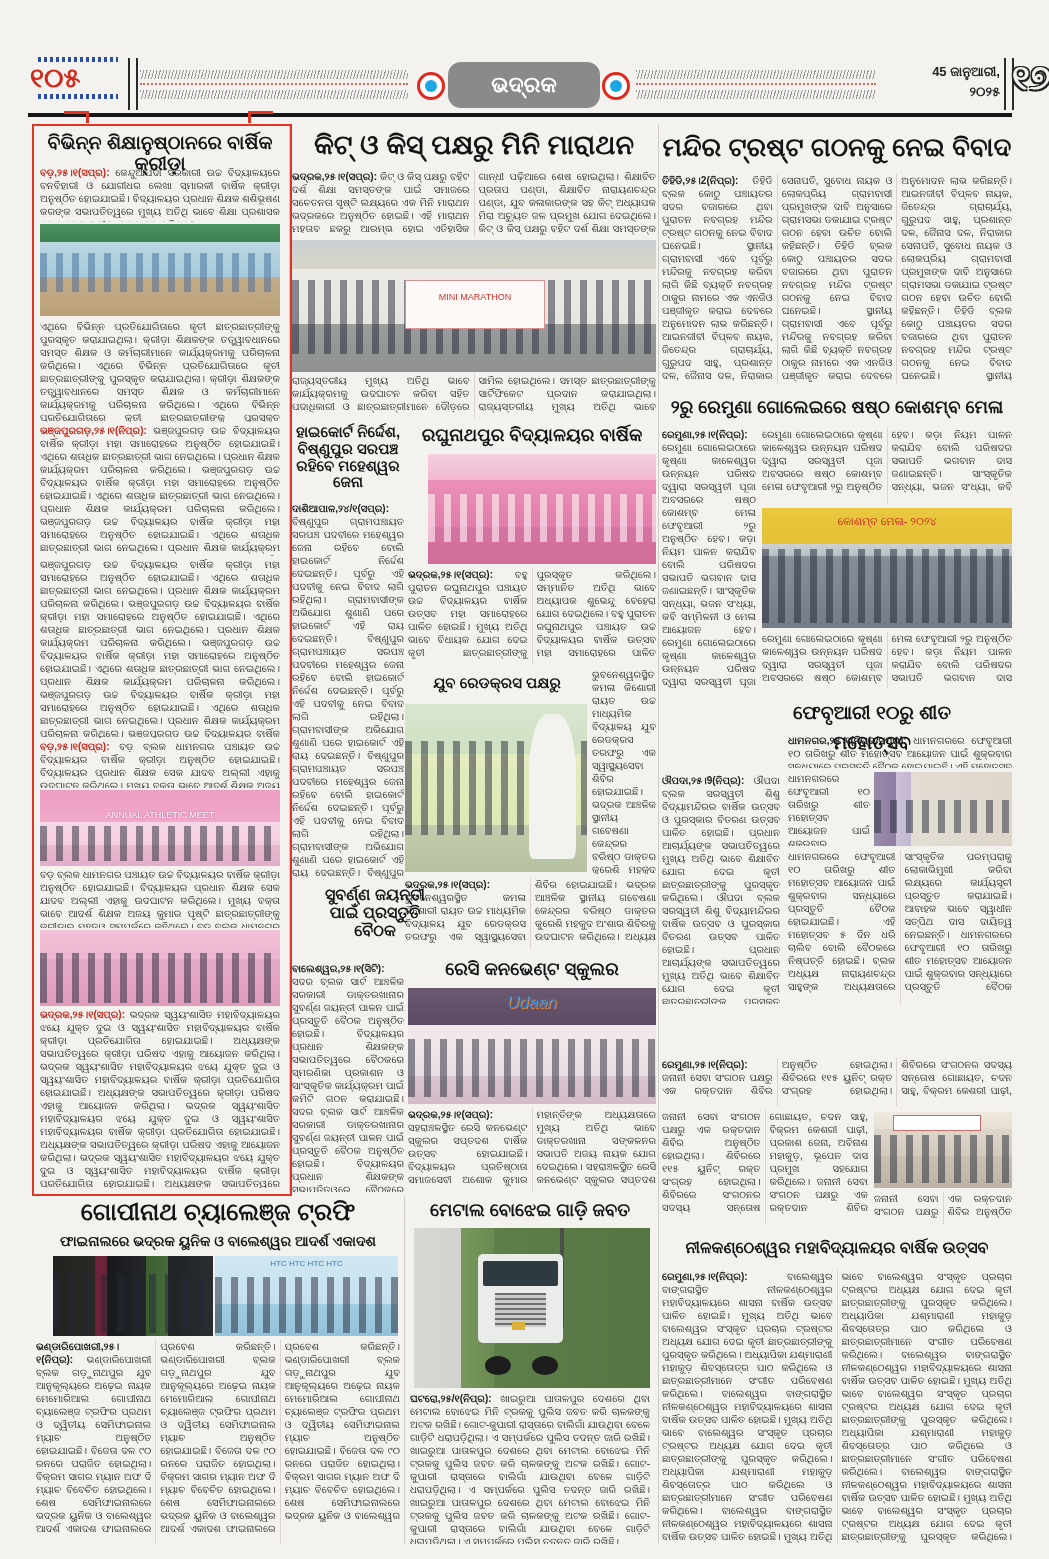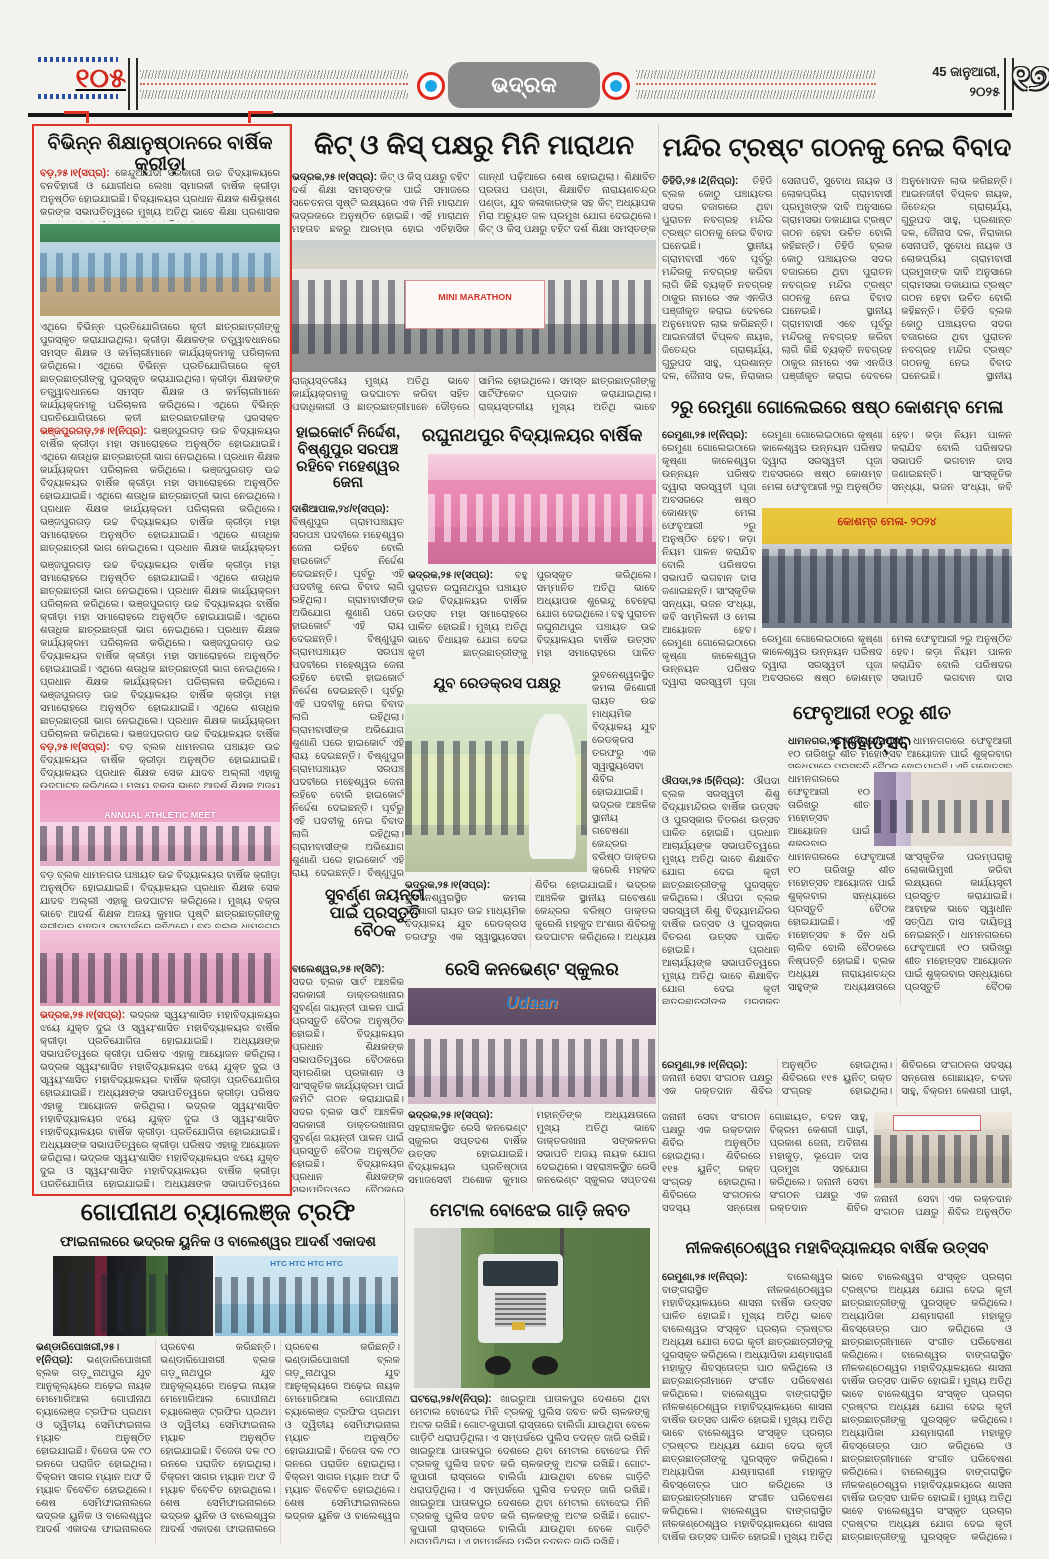--- a/index.html
+++ b/index.html
@@ -18,35 +18,35 @@
   .hatch{position:absolute;height:9px;background:repeating-linear-gradient(105deg,#9a9a9a 0 1px,rgba(0,0,0,0) 1px 3.2px);}
   .rdots{position:absolute;height:0;border-top:2px dotted #c2392b;opacity:.75;}
   .dbars{position:absolute;width:6px;border-left:2px solid #2a2a2a;border-right:2px solid #2a2a2a;}
   .badge{position:absolute;background:#8a8a8a;border-radius:13px;color:#ffffff;
          font-weight:700;font-size:22px;text-align:center;}
   .ring{position:absolute;width:22px;height:22px;border:3px solid #e0281e;border-radius:50%;background:#fff;}
   .ring .dot{position:absolute;left:5px;top:5px;width:12px;height:12px;border-radius:50%;background:#1ca6e3;}
   .blackrule{position:absolute;height:4px;background:#171717;}
   .pageno{position:absolute;font-size:34px;font-weight:700;color:#f4f2ee;
           text-shadow:-1.5px -1.5px 0 #222,1.5px -1.5px 0 #222,-1.5px 1.5px 0 #222,1.5px 1.5px 0 #222;}
-  .logo{position:absolute;text-align:right;text-decoration:underline;}
+  .logo{position:absolute;text-align:left;}
   .logo .wave{height:5px;background:repeating-linear-gradient(90deg,#2a4fa0 0 3px,rgba(0,0,0,0) 3px 6px);margin:1px 8px;}
   .logo .num{font-size:27px;font-weight:700;color:#d0281c;line-height:30px;}
   
   .redbox{position:absolute;border:2px solid #e03425;}
   .rbrk{position:absolute;width:22px;height:9px;border-top:3px solid #e03425;}
   .rbrk.l{border-right:3px solid #e03425;}
   .rbrk.r{border-left:3px solid #e03425;}
   
   .ph{position:absolute;overflow:hidden;background:#d8d5cf;}
   .band{position:absolute;left:0;right:0;}
   .pd{background:repeating-linear-gradient(90deg,rgba(35,40,55,.5) 0 7px,rgba(35,40,55,0) 7px 16px);}
   .pw{background:repeating-linear-gradient(90deg,rgba(255,255,255,.55) 0 7px,rgba(255,255,255,0) 7px 16px);}
   .pb{background:repeating-linear-gradient(90deg,rgba(55,100,150,.45) 0 7px,rgba(55,100,150,0) 7px 16px);}
-  .lbl{position:absolute;font-weight:700;white-space:nowrap;}
+  .lbl{position:absolute;font-weight:400;white-space:nowrap;}
   .ph-sports{background:linear-gradient(180deg,#4d9464 0%,#3c7f52 20%,#bcd7e2 20%,#a5c9da 58%,#c4ad8c 58%,#b9a075 100%);}
   .ph-marathon{background:linear-gradient(180deg,#c9cfd2 0%,#d9d5c8 22%,#eceae6 22%,#e7e5e2 64%,#9a9c9b 64%,#8f9190 100%);}
   .ph-banner{position:absolute;background:#fdf7f6;border:1px solid #d89090;text-align:center;}
   .ph-athletic{background:linear-gradient(180deg,#ee9ec3 0%,#f0a9ca 42%,#f6d7e5 42%,#f3cdde 72%,#e9b9cf 72%,#e2aec7 100%);}
   .ph-pinkstage{background:linear-gradient(180deg,#f6cfe0 0%,#f0b7d0 24%,#ec8fb7 24%,#e27ca9 66%,#d873a0 66%,#cf6d99 100%);}
   .ph-groupink{background:linear-gradient(180deg,#f2c3d8 0%,#ecb4cf 38%,#e5aac6 38%,#dd9cbb 100%);}
   .ph-health{background:linear-gradient(180deg,#d9e6cf 0%,#cfe0c2 30%,#e4ecc1 30%,#dce8b6 72%,#c2cdae 72%,#b5c19f 100%);}
   .ph-udaan{background:linear-gradient(180deg,#6a5770 0%,#5d4b64 32%,#f3e9ec 32%,#eadde2 76%,#dcc5d2 76%,#d2bac8 100%);}
   .ph-kosham{background:linear-gradient(180deg,#e9c83f 0%,#e4c034 30%,#cdd2d6 30%,#b9bec4 40%,#868e98 40%,#757d88 100%);}
   .ph-meeting{background:linear-gradient(90deg,#9a8bab 0%,#8d7da3 16%,#cbc0d6 16%,#c4b8d0 27%,#e3ddd4 27%,#ded6cb 100%);}
@@ -216,21 +216,21 @@
   </div>
   <div class="ph ph-kosham" style="left:762px;top:508px;width:250px;height:120px;">
     <span class="lbl" style="left:50%;top:6%;transform:translateX(-50%);font-size:11px;color:#c22418;">କୋଶମ୍ବ ମେଳା- ୨୦୨୪</span>
     <div class="band pd" style="top:34%;height:62%;"></div>
   </div>
   <div class="bt c2" style="left:762px;top:632px;width:250px;height:56px;">
     <span>ରେମୁଣା ଗୋଲେଇଠାରେ କୃଷ୍ଣା କାଳେଶ୍ୱର ଉନ୍ନୟନ ପରିଷଦ ଦ୍ୱାରା ସରସ୍ୱତୀ ପୂଜା ଅବସରରେ ଷଷ୍ଠ କୋଶମ୍ବ ମେଳା ଫେବୃଆରୀ ୨ରୁ ଅନୁଷ୍ଠିତ ହେବ। କଡ଼ା ନିୟମ ପାଳନ କରାଯିବ ବୋଲି ପରିଷଦର ସଭାପତି ଭଗବାନ ଦାସ ଜଣାଇଛନ୍ତି। ସାଂସ୍କୃତିକ ସନ୍ଧ୍ୟା, ଭଜନ ସଂଧ୍ୟା, କବି ସମ୍ମିଳନୀ ଓ ମେଳା ଆୟୋଜନ ହେବ।  </span>
   </div>
 
   <div class="bt" style="left:662px;top:774px;width:118px;height:230px;">
-    <span class="dlk">ଔପଦା,୨୫।5(ନିପ୍ର):</span>
+    <span class="dlk">ଔପଦା,୨୫।9(ନିପ୍ର):</span>
     <span>ଔପଦା ବ୍ଲକ ସରସ୍ୱତୀ ଶିଶୁ ବିଦ୍ୟାମନ୍ଦିରର ବାର୍ଷିକ ଉତ୍ସବ ଓ ପୁରସ୍କାର ବିତରଣ ଉତ୍ସବ ପାଳିତ ହୋଇଛି। ପ୍ରଧାନ ଆଚାର୍ଯ୍ୟଙ୍କ ସଭାପତିତ୍ୱରେ ମୁଖ୍ୟ ଅତିଥି ଭାବେ ଶିକ୍ଷାବିତ ଯୋଗ ଦେଇ କୃତୀ ଛାତ୍ରଛାତ୍ରୀଙ୍କୁ ପୁରସ୍କୃତ କରିଥିଲେ।  ଔପଦା ବ୍ଲକ ସରସ୍ୱତୀ ଶିଶୁ ବିଦ୍ୟାମନ୍ଦିରର ବାର୍ଷିକ ଉତ୍ସବ ଓ ପୁରସ୍କାର ବିତରଣ ଉତ୍ସବ ପାଳିତ ହୋଇଛି। ପ୍ରଧାନ ଆଚାର୍ଯ୍ୟଙ୍କ ସଭାପତିତ୍ୱରେ ମୁଖ୍ୟ ଅତିଥି ଭାବେ ଶିକ୍ଷାବିତ ଯୋଗ ଦେଇ କୃତୀ ଛାତ୍ରଛାତ୍ରୀଙ୍କୁ ପୁରସ୍କୃତ କରିଥିଲେ।  </span>
   </div>
 
   <div class="hd" style="left:760px;top:698px;width:224px;height:30px;font-size:19px;line-height:30px;">ଫେବୃଆରୀ ୧୦ରୁ ଶୀତ ମହୋତ୍ସବ</div>
   <div class="bt" style="left:788px;top:734px;width:224px;height:34px;">
     <span class="dlk">ଧାମନଗର,୨୫।୧(ନିପ୍ର/ସପ୍ର):</span>
     <span>ଧାମନଗରରେ ଫେବୃଆରୀ ୧୦ ତାରିଖରୁ ଶୀତ ମହୋତ୍ସବ ଆୟୋଜନ ପାଇଁ ଶୁକ୍ରବାର ସନ୍ଧ୍ୟାରେ ପ୍ରସ୍ତୁତି ବୈଠକ ହୋଇଯାଇଛି। ଏହି ମହୋତ୍ସବ ୫ ଦିନ ଧରି ଚାଲିବ ବୋଲି ବୈଠକରେ ନିଷ୍ପତ୍ତି ହୋଇଛି। ବ୍ଲକ ଅଧ୍ୟକ୍ଷ ନାରାୟଣଚନ୍ଦ୍ର ସାହୁଙ୍କ ଅଧ୍ୟକ୍ଷତାରେ ସାଂସ୍କୃତିକ ପରମ୍ପରାକୁ ଲୋକାଭିମୁଖୀ କରିବା ଲକ୍ଷ୍ୟରେ କାର୍ଯ୍ୟସୂଚୀ ପ୍ରସ୍ତୁତ କରାଯାଇଛି। ଆବାହକ ଭାବେ ସ୍ୱାଧୀନ ସତ୍ପିଥ ଦାସ ଦାୟିତ୍ୱ ନେଇଛନ୍ତି।  </span>
   </div>
   <div class="bt" style="left:788px;top:772px;width:82px;height:74px;">
     <span>ଧାମନଗରରେ ଫେବୃଆରୀ ୧୦ ତାରିଖରୁ ଶୀତ ମହୋତ୍ସବ ଆୟୋଜନ ପାଇଁ ଶୁକ୍ରବାର ସନ୍ଧ୍ୟାରେ ପ୍ରସ୍ତୁତି ବୈଠକ ହୋଇଯାଇଛି। ଏହି ମହୋତ୍ସବ ୫ ଦିନ ଧରି ଚାଲିବ ବୋଲି ବୈଠକରେ ନିଷ୍ପତ୍ତି ହୋଇଛି। ବ୍ଲକ ଅଧ୍ୟକ୍ଷ ନାରାୟଣଚନ୍ଦ୍ର ସାହୁଙ୍କ ଅଧ୍ୟକ୍ଷତାରେ ସାଂସ୍କୃତିକ ପରମ୍ପରାକୁ ଲୋକାଭିମୁଖୀ କରିବା ଲକ୍ଷ୍ୟରେ କାର୍ଯ୍ୟସୂଚୀ ପ୍ରସ୍ତୁତ କରାଯାଇଛି। ଆବାହକ ଭାବେ ସ୍ୱାଧୀନ ସତ୍ପିଥ ଦାସ ଦାୟିତ୍ୱ ନେଇଛନ୍ତି।  </span>

